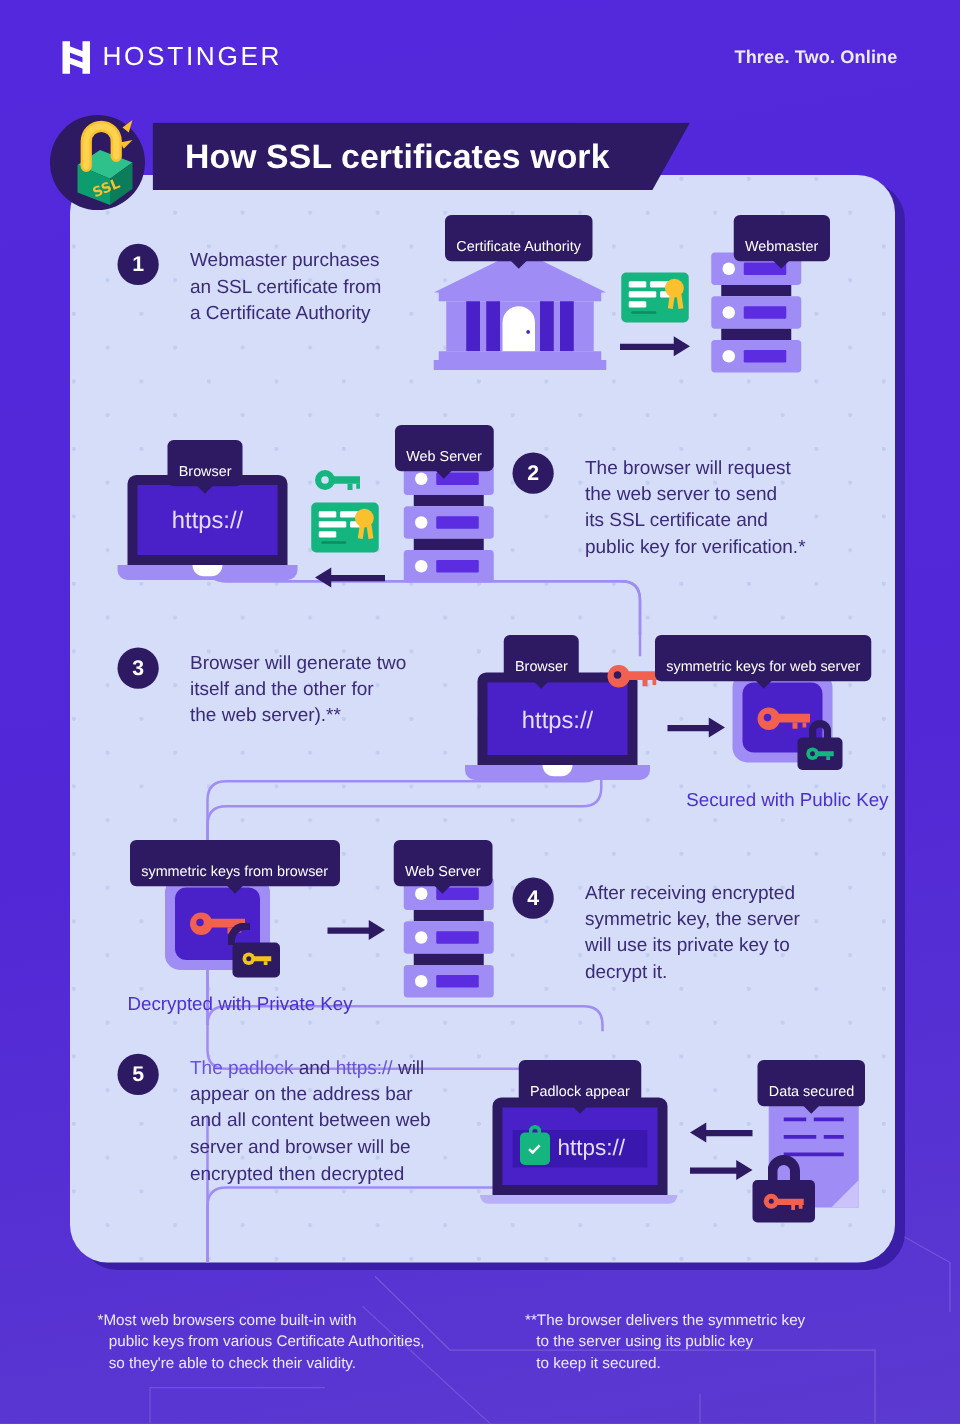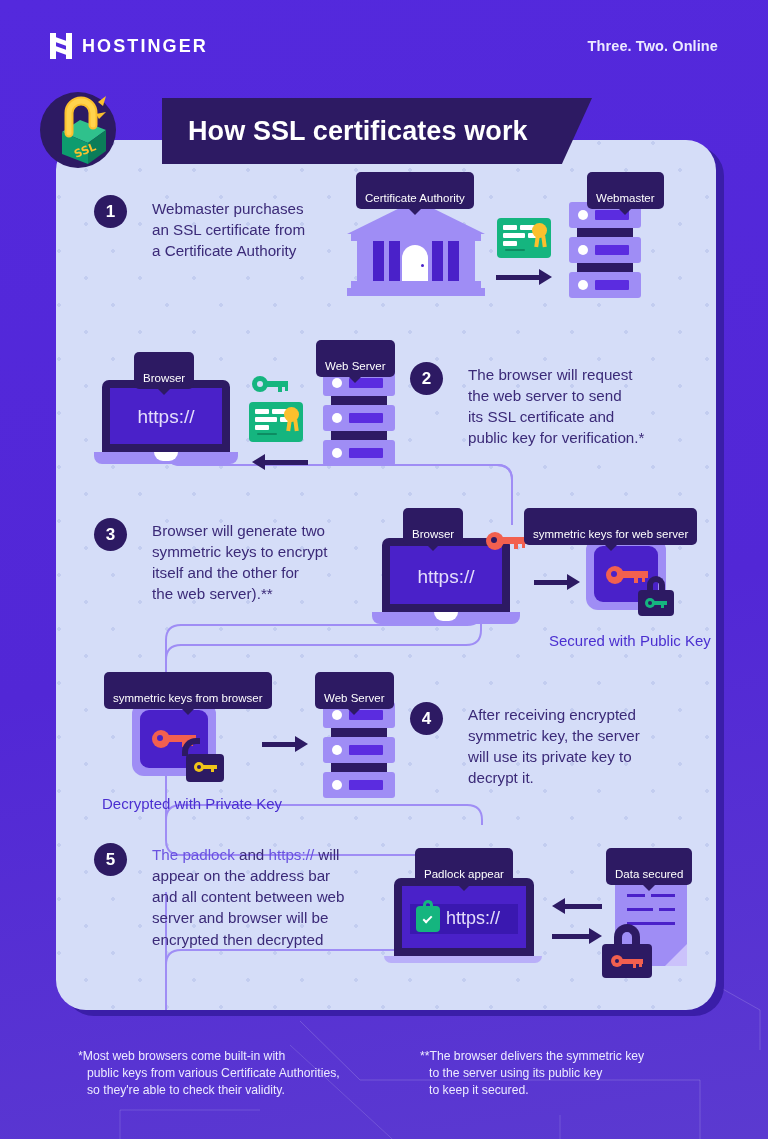--- a/index.html
+++ b/index.html
@@ -17,29 +17,29 @@
 
   
   .header { position:absolute; top:0; left:0; right:0; height:88px; }
   .logo { position:absolute; left:50px; top:33px; display:flex; align-items:center; gap:10px; }
   .logo-mark { width:22px; height:26px; position:relative; }
   .logo-mark i { position:absolute; background:#fff; }
   .logo-mark .l1 { left:0; top:0; width:6px; height:26px; }
   .logo-mark .l2 { right:0; top:0; width:6px; height:26px; }
   .logo-mark .l3 { left:4px; top:6px; width:14px; height:5px; transform:skewY(20deg); }
   .logo-mark .l4 { left:4px; top:15px; width:14px; height:5px; transform:skewY(20deg); }
-  .logo-text { color:#fff; font-weight:bold; font-size:18px; letter-spacing:2.1px; }
+  .logo-text { color:#fff; font-weight:normal; font-size:21px; letter-spacing:2.1px; }
   .tagline { position:absolute; right:50px; top:38px; color:#eceaff; font-size:14.5px; font-weight:bold; letter-spacing:.1px; }
 
   
   .title-band {
-    position:absolute; left:122px; top:98px; width:430px; height:66px;
+    position:absolute; left:122px; top:98px; width:430px; height:54px;
     background:#2d1a63; color:#fff;
     clip-path:polygon(0 0, 100% 0, 93% 100%, 0 100%);
-    display:flex; align-items:center; z-index:6;margin-left:40px;
+    display:flex; align-items:center; z-index:6;
   }
   .title-band h1 { font-size:27px; font-weight:bold; padding-left:26px; letter-spacing:.1px; }
 
   .badge-lock { position:absolute; left:36px; top:86px; width:84px; height:84px; z-index:8; }
 
   
   .panel-shadow {
     position:absolute; left:64px; top:146px; width:660px; height:870px;
     background:#3a1ea8; border-radius:30px;
   }
@@ -305,21 +305,20 @@
     <div class="step-text" style="left:412px; top:224px; width:210px;">
       <div>The browser will request</div>
       <div>the web server to send</div>
       <div>its SSL certificate and</div>
       <div>public key for verification.*</div>
     </div>
 
     <div class="step-num" style="left:38px; top:378px;">3</div>
     <div class="step-text" style="left:96px; top:380px; width:216px;">
       <div>Browser will generate two</div>
-      <div>symmetric keys to encrypt</div>
       <div>itself and the other for</div>
       <div>the web server).**</div>
     </div>
 
     <div class="tip" style="left:347px; top:368px;">Browser</div>
     <div class="ill laptop" style="left:316px; top:398px; width:148px; height:92px;">
       <div class="screen" style="left:10px; top:0; width:128px; height:74px;"></div>
       <div class="inner" style="left:18px; top:8px; width:112px; height:58px;"></div>
       <div class="url" style="left:18px; top:28px; width:112px; text-align:center;">https://</div>
       <div class="base" style="left:0; top:74px; width:148px; height:12px;"></div>

